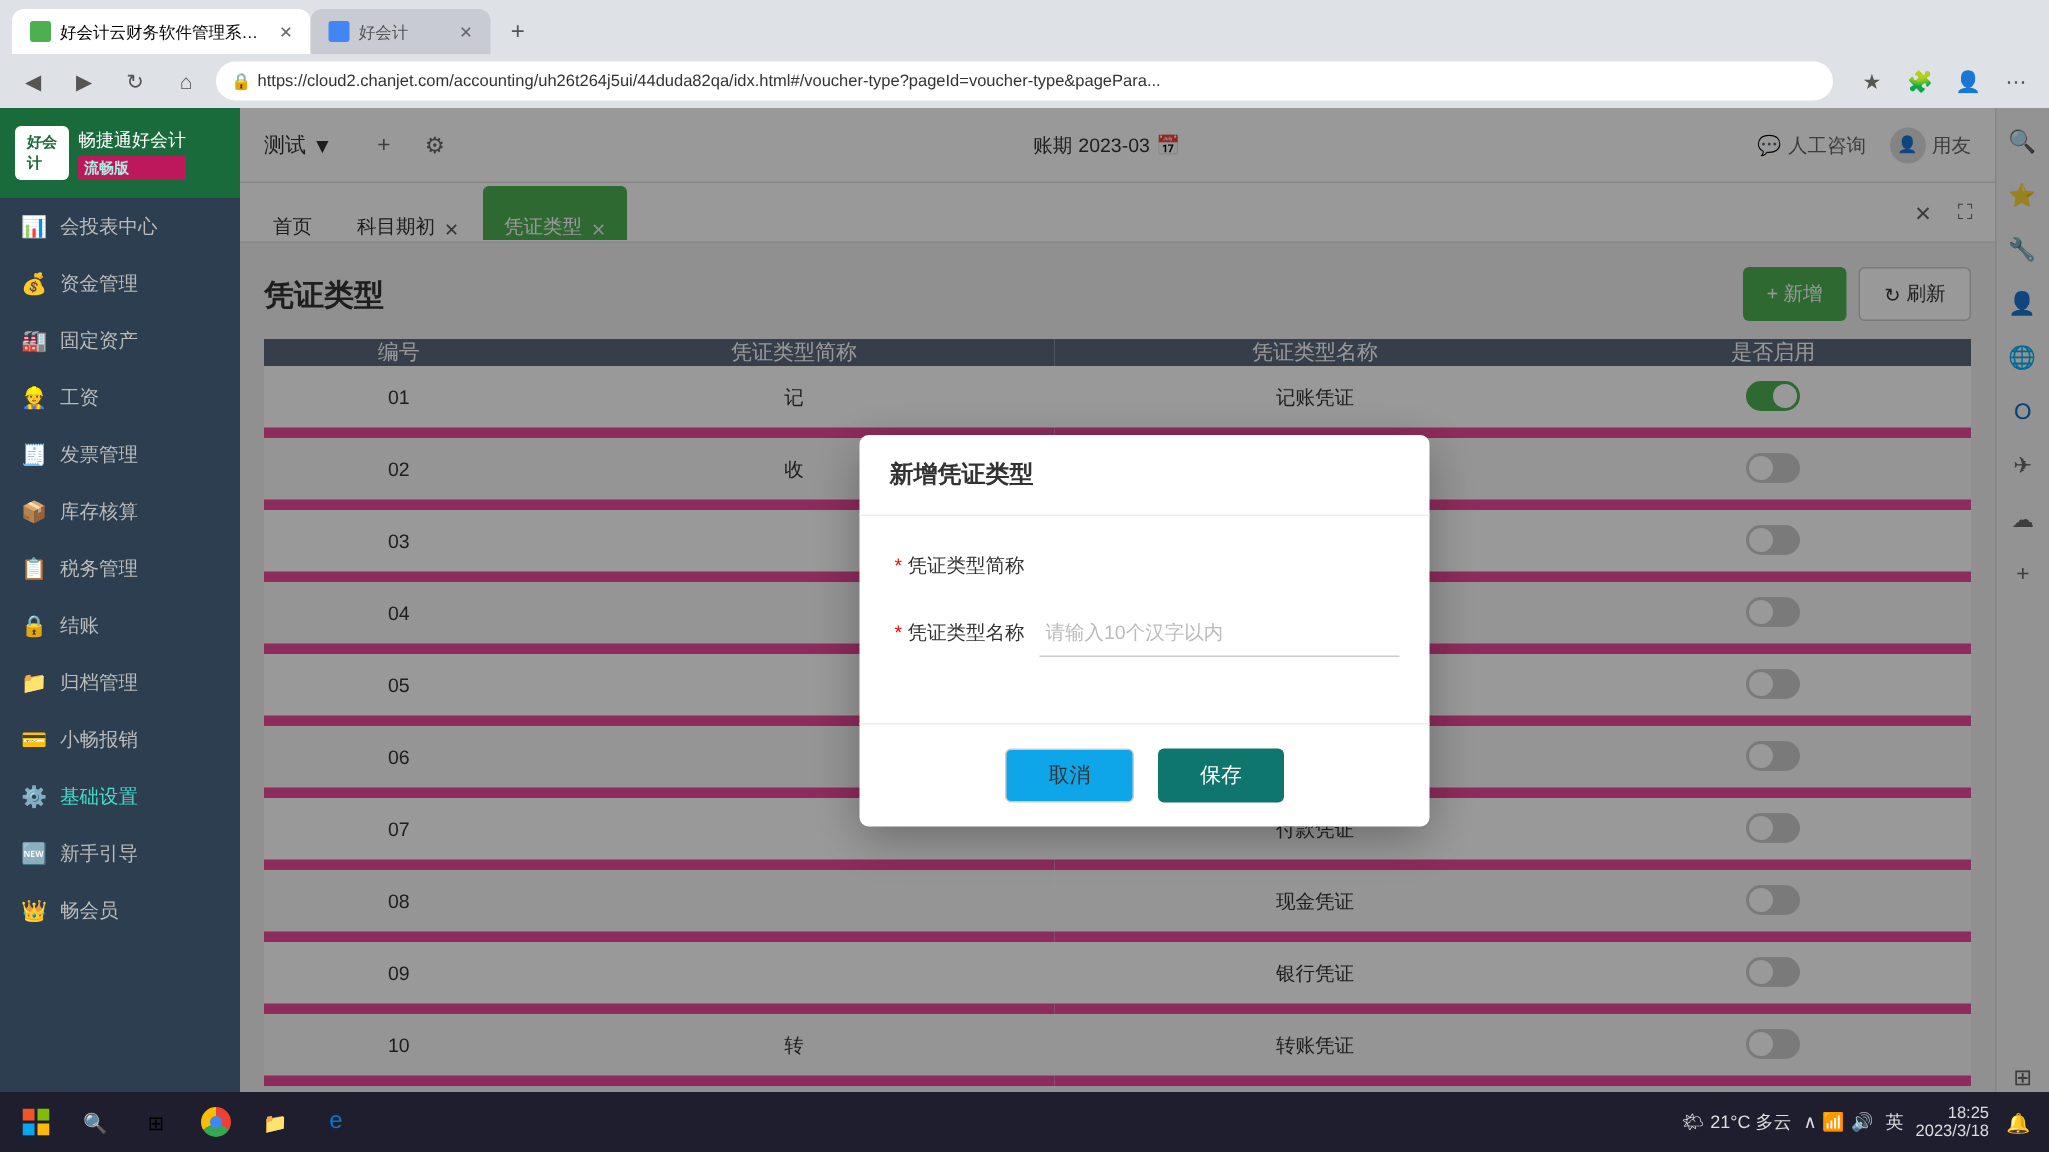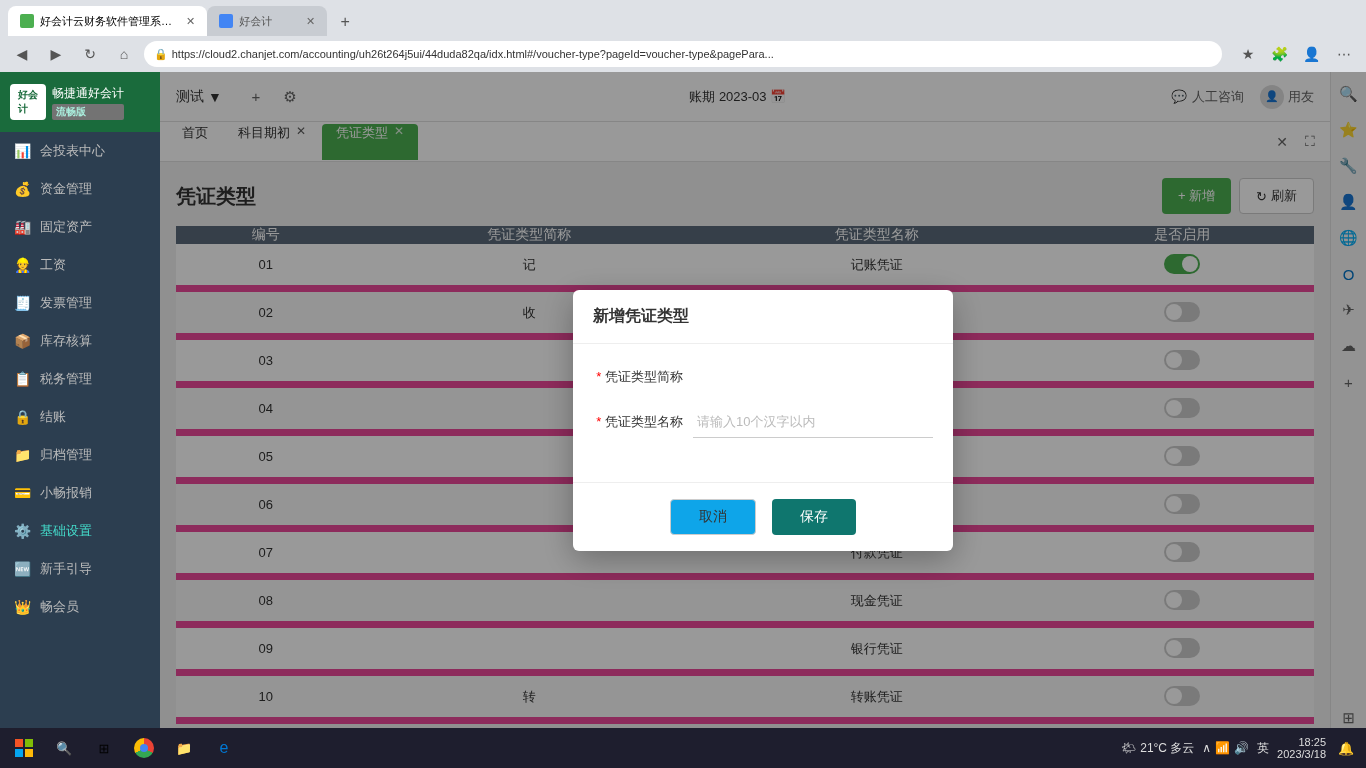--- a/index.html
+++ b/index.html
@@ -44,21 +44,21 @@
     .header-actions { display: flex; align-items: center; gap: 6px; margin-left: 10px; }
     .header-btn { width: 28px; height: 28px; display: flex; align-items: center; justify-content: center; color: #666; font-size: 15px; cursor: pointer; }
     .period-info { margin-left: auto; display: flex; align-items: center; gap: 4px; font-size: 13px; color: #333; }
     .header-right { display: flex; align-items: center; gap: 16px; margin-left: auto; }
     .user-support { display: flex; align-items: center; gap: 4px; color: #666; font-size: 13px; cursor: pointer; }
     .user-info { display: flex; align-items: center; gap: 4px; color: #666; font-size: 13px; cursor: pointer; }
     .user-avatar { width: 24px; height: 24px; background: #ddd; border-radius: 50%; display: flex; align-items: center; justify-content: center; font-size: 11px; }
 
     
     .tab-bar { background: #fff; display: flex; align-items: center; padding: 0 8px; border-bottom: 1px solid #e0e0e0; height: 40px; gap: 2px; }
-    .tab-item { height: 36px; display: flex; align-items: flex-start; padding: 0 14px; font-size: 13px; color: #333; cursor: pointer; gap: 6px; border-radius: 4px 4px 0 0; }
+    .tab-item { height: 36px; display: flex; align-items: flex-end; padding: 0 14px; font-size: 13px; color: #333; cursor: pointer; gap: 6px; border-radius: 4px 4px 0 0; }
     .tab-item.active { background: #4caf50; color: white; }
     .tab-close { font-size: 12px; color: inherit; opacity: 0.8; }
     .window-controls { margin-left: auto; display: flex; gap: 4px; }
     .win-ctrl { width: 24px; height: 24px; display: flex; align-items: center; justify-content: center; color: #666; font-size: 14px; cursor: pointer; }
 
     
     .page-content { flex: 1; overflow: auto; padding: 0; background: #f0f0f0; }
     .page-inner { padding: 16px; }
     .page-header { display: flex; align-items: center; justify-content: space-between; margin-bottom: 12px; }
     .page-title { font-size: 20px; font-weight: bold; color: #333; }
@@ -144,21 +144,21 @@
   </div>
 </div>
 
 <div class="app-container">
 
   <div class="sidebar">
     <div class="sidebar-logo">
       <div class="logo-icon">好会<br>计</div>
       <div>
         <div style="font-size:12px;font-weight:normal;text-align:right;">畅捷通好会计</div>
-        <div style="font-size:10px;color:#aed;background:#737373;padding:1px 4px;border-radius:2px;margin-top:2px;">流畅版</div>
+        <div style="font-size:10px;color:#aed;background:#be185d;padding:1px 4px;border-radius:2px;margin-top:2px;">流畅版</div>
       </div>
     </div>
     <div class="sidebar-nav">
 
       <div class="sidebar-item">
         <span class="icon">📊</span>
         <span>会投表中心</span>
       </div>
       <div class="sidebar-item">
         <span class="icon">💰</span>

